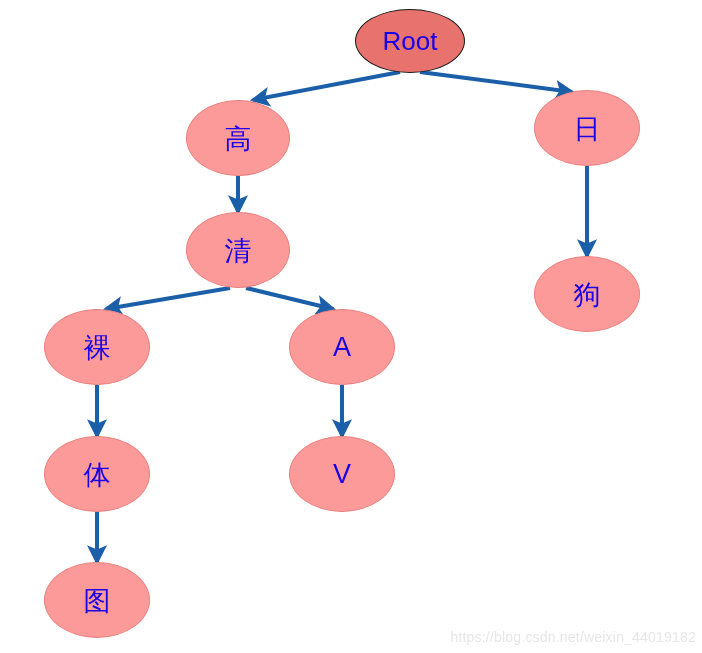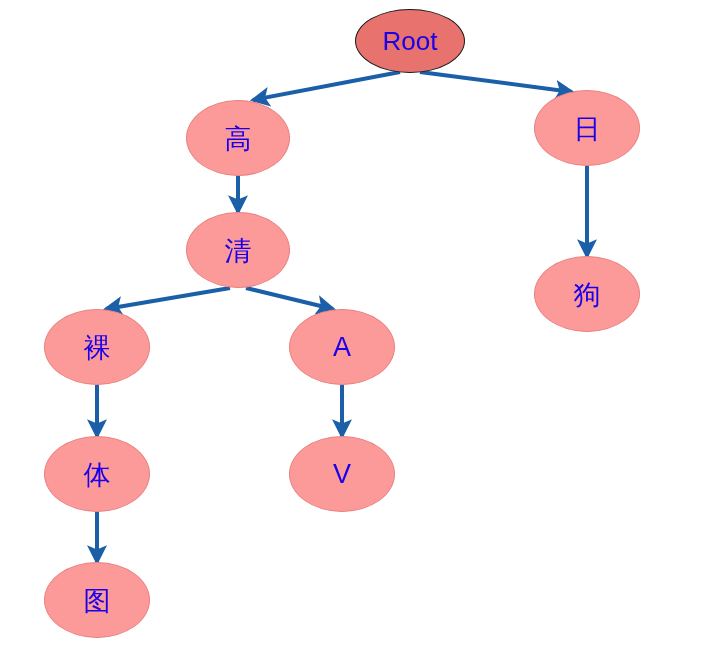--- a/index.html
+++ b/index.html
@@ -112,14 +112,15 @@
         <span class="node-label" style="color: rgb(26, 0, 232);">体</span>
       </div>
       <div class="node latin" style="left: 289px; top: 436px; width: 106px; height: 76px; background: rgb(252, 154, 154); border: 1.4px solid rgb(232, 128, 126);">
         <span class="node-label" style="color: rgb(26, 0, 232);">V</span>
       </div>
       <div class="node cjk" style="left: 44px; top: 562px; width: 106px; height: 76px; background: rgb(252, 154, 154); border: 1.4px solid rgb(232, 128, 126);">
         <span class="node-label" style="color: rgb(26, 0, 232);">图</span>
       </div>
     </div>
 
+  <div id="watermark">https://blog.csdn.net/weixin_44019182</div>
 
 </div>
 
 </body></html>

